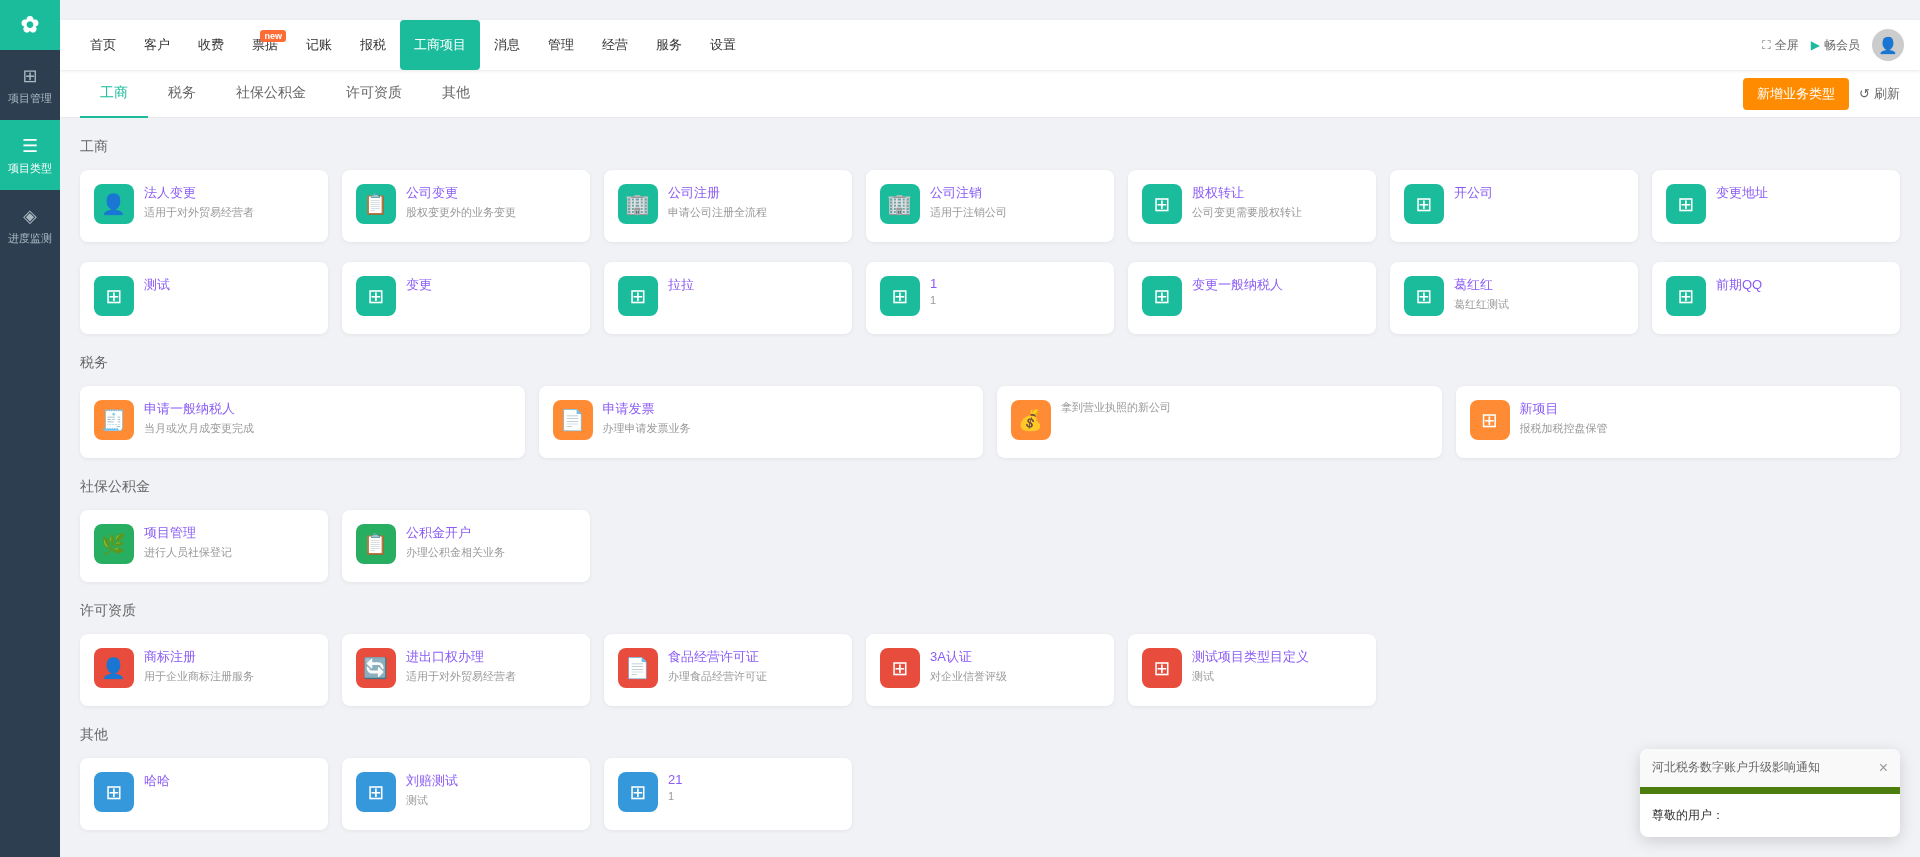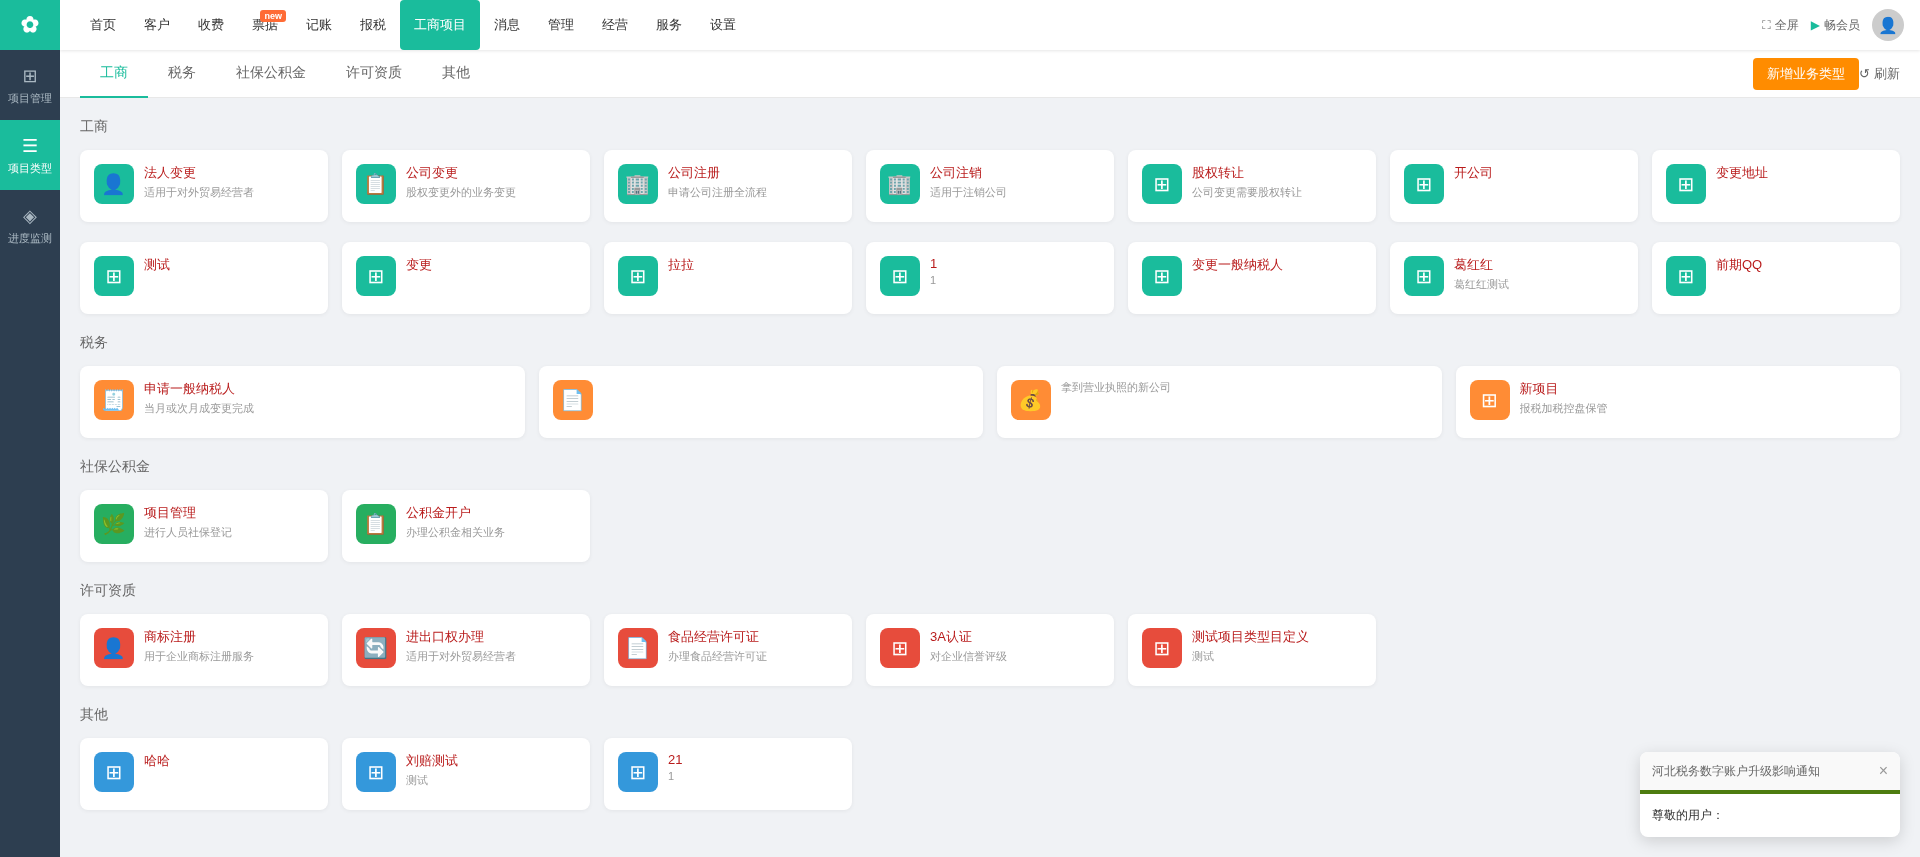--- a/index.html
+++ b/index.html
@@ -61,20 +61,21 @@
     
     .topnav {
       height: 50px;
       background: #fff;
       display: flex;
       align-items: center;
       padding: 0 16px;
       box-shadow: 0 1px 3px rgba(0,0,0,0.1);
       z-index: 10;
       flex-shrink: 0;
+      margin-top: 20px;
     }
     .topnav-items {
       display: flex;
       align-items: center;
       gap: 0;
       flex: 1;
     }
     .nav-item {
       padding: 0 14px;
       height: 50px;
@@ -153,20 +154,21 @@
       margin-bottom: -1px;
     }
     .subtab.active {
       color: #1abc9c;
       border-bottom: 2px solid #1abc9c;
     }
     .subtabs-right {
       margin-left: auto;
       display: flex;
       align-items: center;
+      gap: 10px;
     }
     .btn-new-type {
       background: #ff8c00;
       color: white;
       border: none;
       padding: 7px 14px;
       border-radius: 4px;
       cursor: pointer;
       font-size: 13px;
     }
@@ -254,21 +256,21 @@
     .card-icon.teal { background: #1abc9c; }
     .card-icon.orange { background: #ff8c35; }
     .card-icon.red { background: #e74c3c; }
     .card-icon.blue { background: #3498db; }
     .card-icon.green { background: #27ae60; }
 
     .card-text { flex: 1; min-width: 0; }
     .card-title {
       font-size: 13px;
       font-weight: 500;
-      color: #b91c1c;
+      color: #8b5cf6;
       margin-bottom: 3px;
       white-space: nowrap;
       overflow: hidden;
       text-overflow: ellipsis;
     }
     .card-desc {
       font-size: 11px;
       color: #999;
       white-space: nowrap;
       overflow: hidden;
@@ -281,24 +283,24 @@
       bottom: 20px;
       right: 20px;
       width: 260px;
       background: white;
       border-radius: 8px;
       box-shadow: 0 4px 16px rgba(0,0,0,0.15);
       overflow: hidden;
     }
     .notification-header {
       display: flex;
-      align-items: flex-end;
+      align-items: flex-start;
       padding: 10px 12px;
       background: #f9f9f9;
-      border-bottom: 4px solid #4d7c0f;
+      border-bottom: 7px solid #4d7c0f;
       font-size: 12px;
       color: #666;
     }
     .notification-close {
       margin-left: auto;
       cursor: pointer;
       color: #999;
       font-size: 16px;
     }
     .notification-body {
@@ -515,20 +517,24 @@
       <div class="cards-grid-4">
         <div class="project-card">
           <div class="card-icon orange">🧾</div>
           <div class="card-text">
             <div class="card-title">申请一般纳税人</div>
             <div class="card-desc">当月或次月成变更完成</div>
           </div>
         </div>
         <div class="project-card">
           <div class="card-icon orange">📄</div>
+          <div class="card-text">
+            <div class="card-title">申请发票</div>
+            <div class="card-desc">办理申请发票业务</div>
+          </div>
         </div>
         <div class="project-card">
           <div class="card-icon orange">💰</div>
           <div class="card-text">
             <div class="card-desc">拿到营业执照的新公司</div>
           </div>
         </div>
         <div class="project-card">
           <div class="card-icon orange">⊞</div>
           <div class="card-text">

